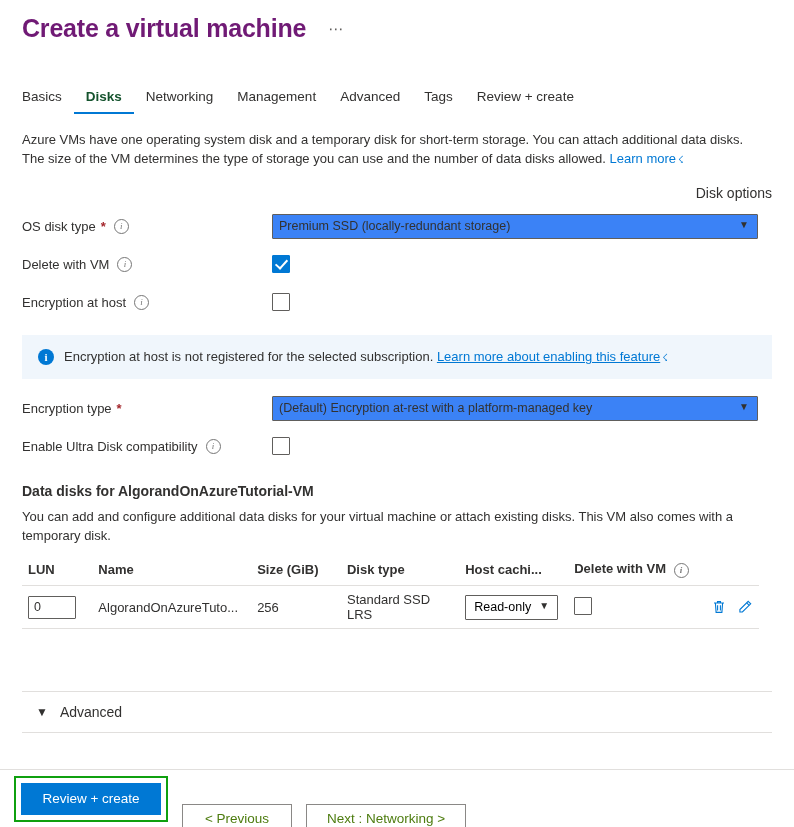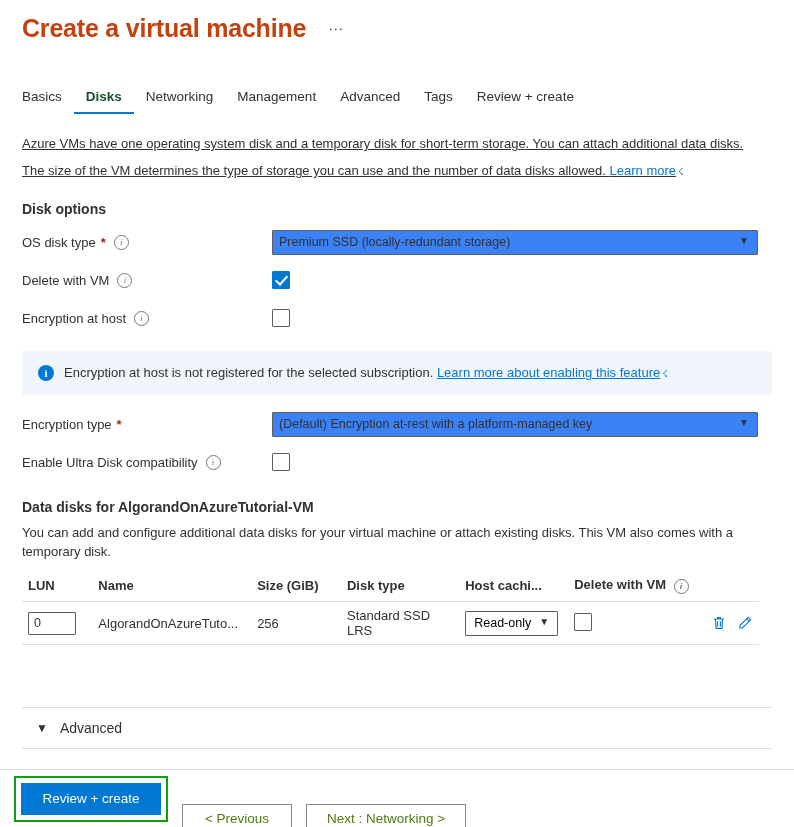--- a/index.html
+++ b/index.html
@@ -24,21 +24,21 @@
   }
   
   .title-row {
     display: flex;
     align-items: center;
     padding: 14px 0 0 22px;
   }
   .page-title {
     font-size: 25px;
     font-weight: bold;
-    color: #c2410c;
+    color: #701a75;
     letter-spacing: -0.2px;
   }
   .ellipsis {
     margin-left: 22px;
     color: #605e5c;
     font-size: 15px;
     letter-spacing: 1px;
   }
   
   .tabs {
@@ -61,40 +61,40 @@
     font-weight: bold;
     border-bottom: 2px solid #0078d4;
   }
   
   .content {
     padding: 0 22px;
     margin-top: 16px;
   }
   .intro {
     font-size: 13px;
-    line-height: 27px;
+    line-height: 19px;
     color: #323130;
     max-width: 745px;
-    text-decoration: underline;
   }
   a.link {
     color: #0078d4;
     text-decoration: none;
     cursor: pointer;
   }
   .ext-glyph {
     font-size: 10px;
     margin-left: 2px;
     display: inline-block;
   }
   .section-head {
     font-size: 14px;
-    font-weight: bold;
+    font-weight: normal;
     color: #323130;
     margin: 16px 0 10px 0;
+    text-align: right;
   }
   .field-row {
     display: flex;
     align-items: center;
     min-height: 30px;
     margin-bottom: 8px;
   }
   .field-label {
     width: 250px;
     font-size: 13px;

